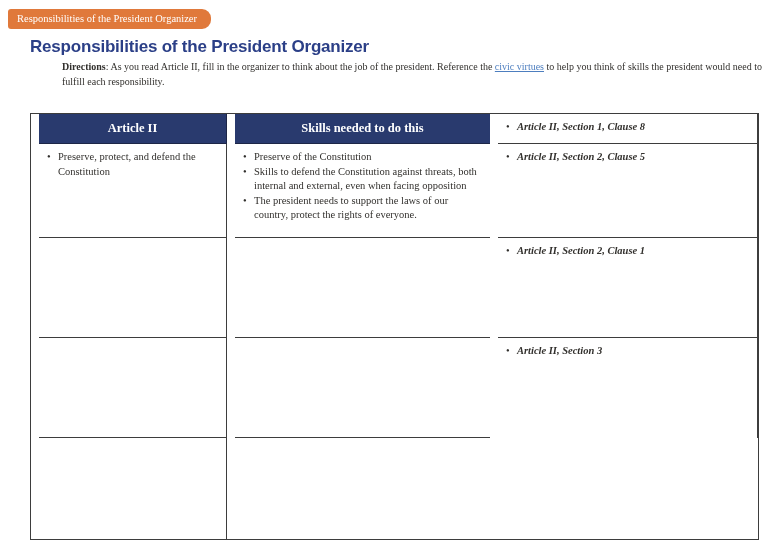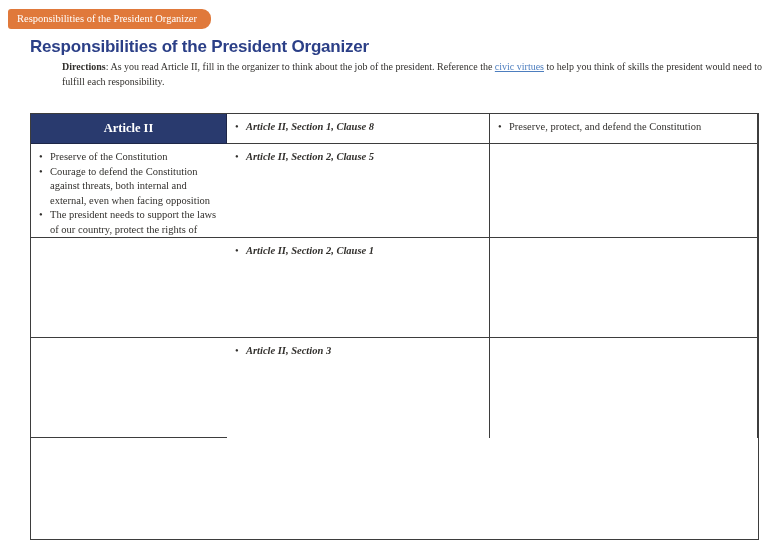--- a/index.html
+++ b/index.html
@@ -63,20 +63,21 @@
     grid-template-columns: 196px 263px 268px;
     grid-template-rows: 30px 94px 100px 100px 101px;
     border: 1px solid var(--c-border, #3d3d3d);
     background: #ffffff;
   }
   .cell {
     border-right: 1px solid var(--c-border, #3d3d3d);
     border-bottom: 1px solid var(--c-border, #3d3d3d);
     padding: 6px 6px 6px 7px;
     overflow: hidden;
+    margin-left: 8px;
   }
   .cell.col-last { border-right: none; }
   .cell.row-last { border-bottom: none; }
   .header-cell {
     background: var(--c-header_bg, #293a6e);
     border-right: 1px solid #1d2647;
     border-bottom: 1px solid #1d2647;
     color: #ffffff;
     font-weight: 700;
     font-size: 12.5px;
@@ -109,40 +110,41 @@
 <div class="doc-tab">
   <span>Responsibilities of the President Organizer</span>
 </div>
 
 <h1 class="page-title">Responsibilities of the President Organizer</h1>
 
 <p class="directions"><b>Directions</b><span>: As you read Article II, fill in the organizer to think about the job of the president. Reference the </span><a>civic virtues</a><span> to help you think of skills the president would need to fulfill each responsibility.</span></p>
 
 <div class="organizer">
     <div class="cell header-cell">Article II</div>
+    <div class="cell header-cell col-last">Skills needed to do this</div>
     <div class="cell article-cell">
       <div class="bullet">
         <div class="dot">•</div>
         <div class="btxt">Article II, Section 1, Clause 8</div>
       </div>
     </div>
     <div class="cell responsibility-cell">
       <div class="bullet">
         <div class="dot">•</div>
         <div class="btxt">Preserve, protect, and defend the Constitution</div>
       </div>
     </div>
     <div class="cell skills-cell col-last">
       <div class="bullet">
         <div class="dot">•</div>
         <div class="btxt">Preserve of the Constitution</div>
       </div>
       <div class="bullet">
         <div class="dot">•</div>
-        <div class="btxt">Courage to defend the Constitution against threats, both internal and external, even when facing opposition</div>
+        <div class="btxt">Skills to defend the Constitution against threats, both internal and external, even when facing opposition</div>
       </div>
       <div class="bullet">
         <div class="dot">•</div>
         <div class="btxt">The president needs to support the laws of our country, protect the rights of everyone.</div>
       </div>
     </div>
     <div class="cell article-cell">
       <div class="bullet">
         <div class="dot">•</div>
         <div class="btxt">Article II, Section 2, Clause 5</div>

